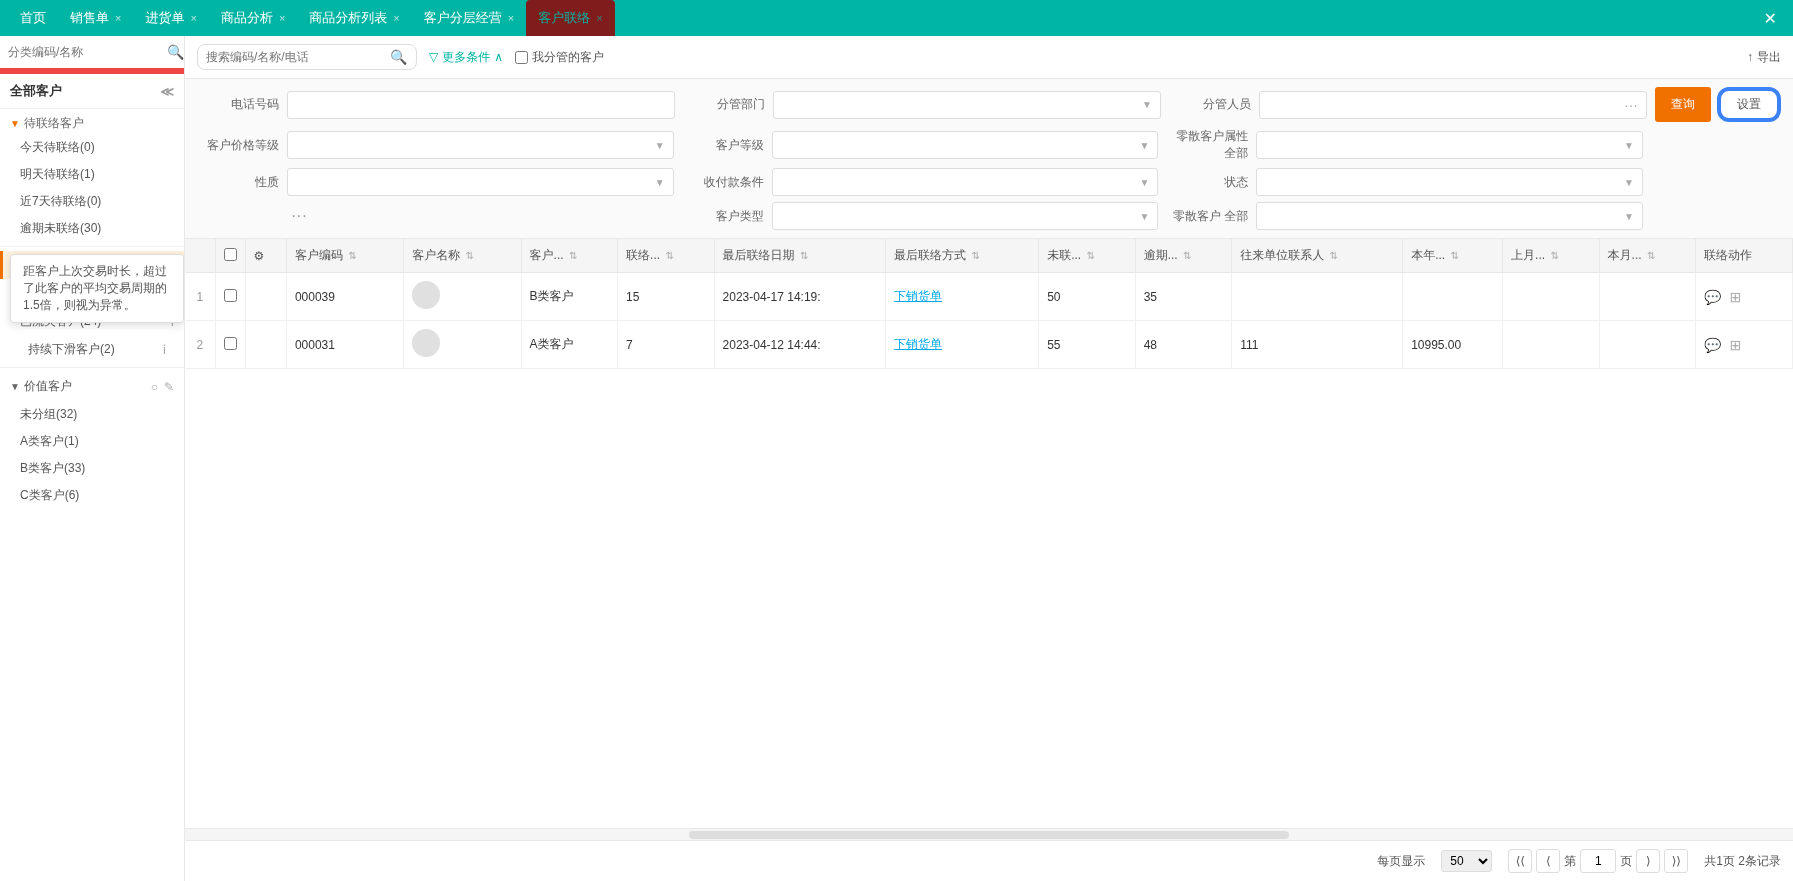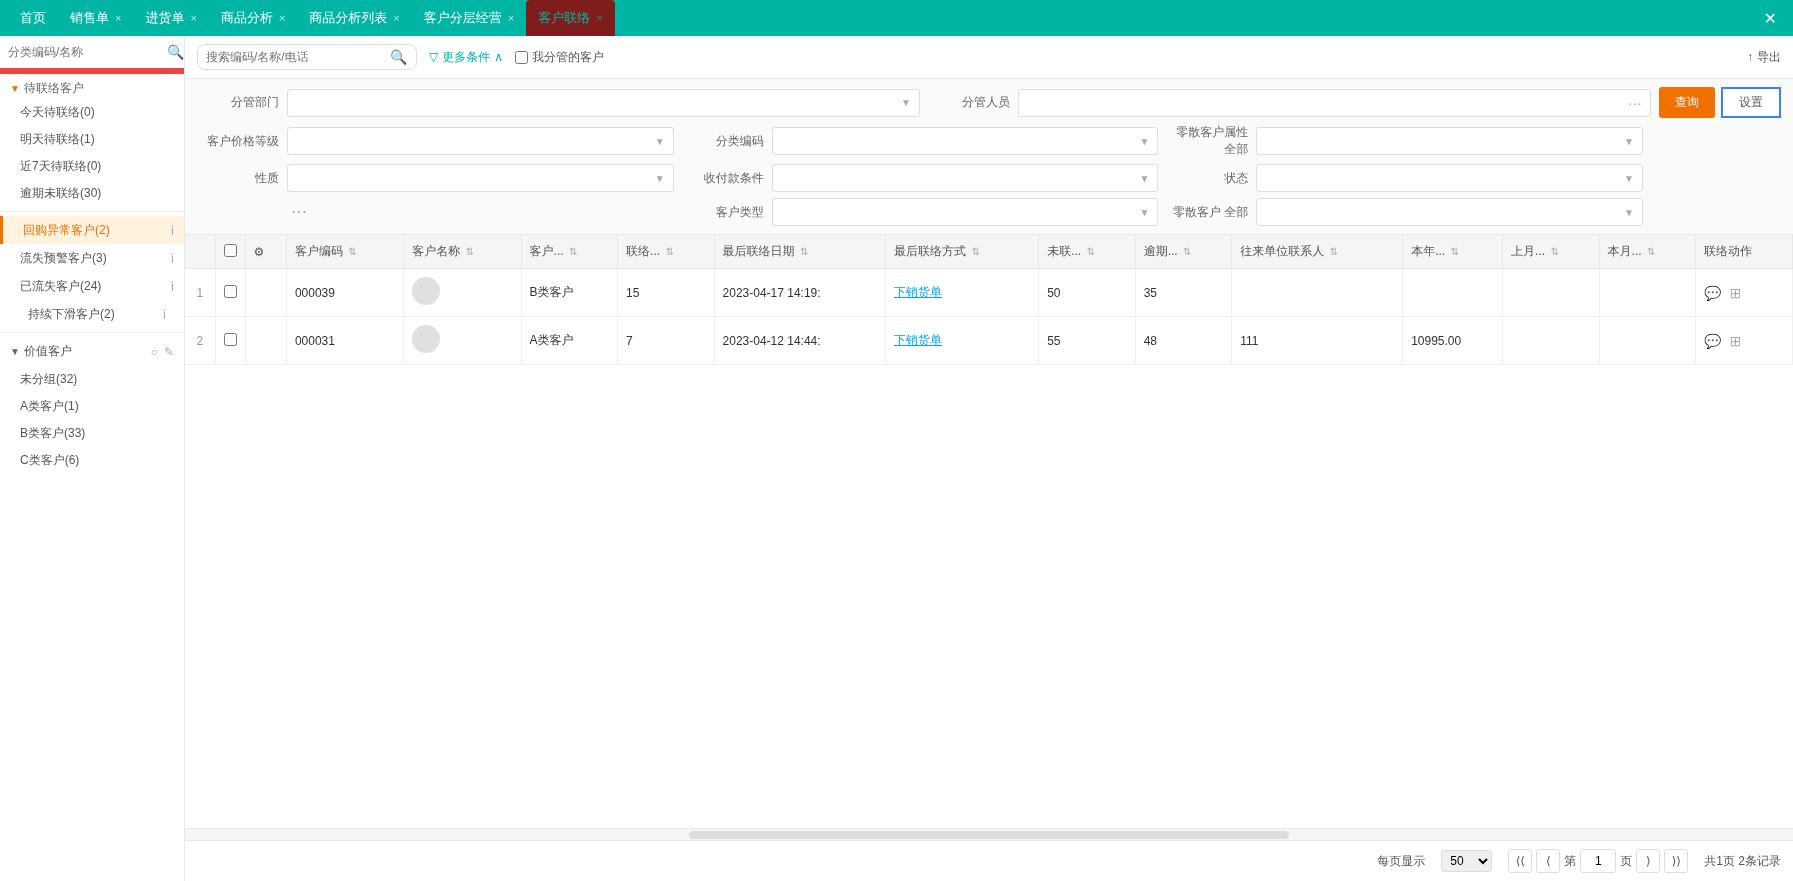--- a/index.html
+++ b/index.html
@@ -234,22 +234,22 @@
       color: white;
       border: none;
       border-radius: 3px;
       padding: 5px 16px;
       font-size: 12px;
       cursor: pointer;
     }
     .btn-setting {
       background: white;
       color: #555;
-      border: 2px solid #3b82f6;
-      border-radius: 0;
+      border: 4px solid #3b82f6;
+      border-radius: 12px;
       padding: 5px 16px;
       font-size: 12px;
       cursor: pointer;
     }
     .ellipsis-btn {
       cursor: pointer; color: #999; font-size: 16px; padding: 0 4px;
     }
 
     
     .table-area {
@@ -387,20 +387,24 @@
 
 <div class="main-layout">
 
   <div class="sidebar" style="position:relative;">
     <div class="sidebar-search">
       <input type="text" placeholder="分类编码/名称" style="">
       <span class="search-icon">🔍</span>
     </div>
 
     <div class="sidebar-content">
+      <div class="sidebar-header">
+        <span>全部客户</span>
+        <span class="collapse-icon">≪</span>
+      </div>
 
       <div class="sidebar-group-label">
         <span class="arrow">▼</span>
         <span>待联络客户</span>
       </div>
       <div class="sidebar-item">今天待联络(0)</div>
       <div class="sidebar-item">明天待联络(1)</div>
       <div class="sidebar-item">近7天待联络(0)</div>
       <div class="sidebar-item">逾期未联络(30)</div>
 
@@ -434,20 +438,23 @@
           <span style="color:#aaa; cursor:pointer;">○</span>
           <span style="color:#aaa; cursor:pointer;">✎</span>
         </div>
       </div>
       <div class="sidebar-item">未分组(32)</div>
       <div class="sidebar-item">A类客户(1)</div>
       <div class="sidebar-item">B类客户(33)</div>
       <div class="sidebar-item">C类客户(6)</div>
     </div>
 
+    <div class="tooltip-box">
+      <span>距客户上次交易时长，超过了此客户的平均交易周期的1.5倍，则视为异常。</span>
+    </div>
   </div>
 
   <div class="content-area">
 
     <div class="filter-top">
       <div class="filter-search">
         <input type="text" placeholder="搜索编码/名称/电话" style="">
         <span class="icon">🔍</span>
       </div>
       <button class="more-conditions-btn">
@@ -462,20 +469,24 @@
       <div class="export-btn">
         <span>↑</span>
         <span>导出</span>
       </div>
     </div>
 
     <div class="advanced-filters">
 
       <div class="filter-row">
         <div class="filter-field">
+          <div class="filter-label">电话号码</div>
+          <input class="filter-input" type="text" value="" style="">
+        </div>
+        <div class="filter-field">
           <div class="filter-label">分管部门</div>
           <div class="filter-select">
             <span></span>
             <span class="arrow-down">▼</span>
           </div>
         </div>
         <div class="filter-field">
           <div class="filter-label">分管人员</div>
           <div class="filter-select" style="flex:1; position:relative;">
             <span></span>
@@ -490,21 +501,21 @@
 
       <div class="filter-row">
         <div class="filter-field">
           <div class="filter-label">客户价格等级</div>
           <div class="filter-select">
             <span></span>
             <span class="arrow-down">▼</span>
           </div>
         </div>
         <div class="filter-field">
-          <div class="filter-label">分类编码</div>
+          <div class="filter-label">客户等级</div>
           <div class="filter-select">
             <span></span>
             <span class="arrow-down">▼</span>
           </div>
         </div>
         <div class="filter-field">
           <div class="filter-label">零散客户属性 全部</div>
           <div class="filter-select">
             <span></span>
             <span class="arrow-down">▼</span>

